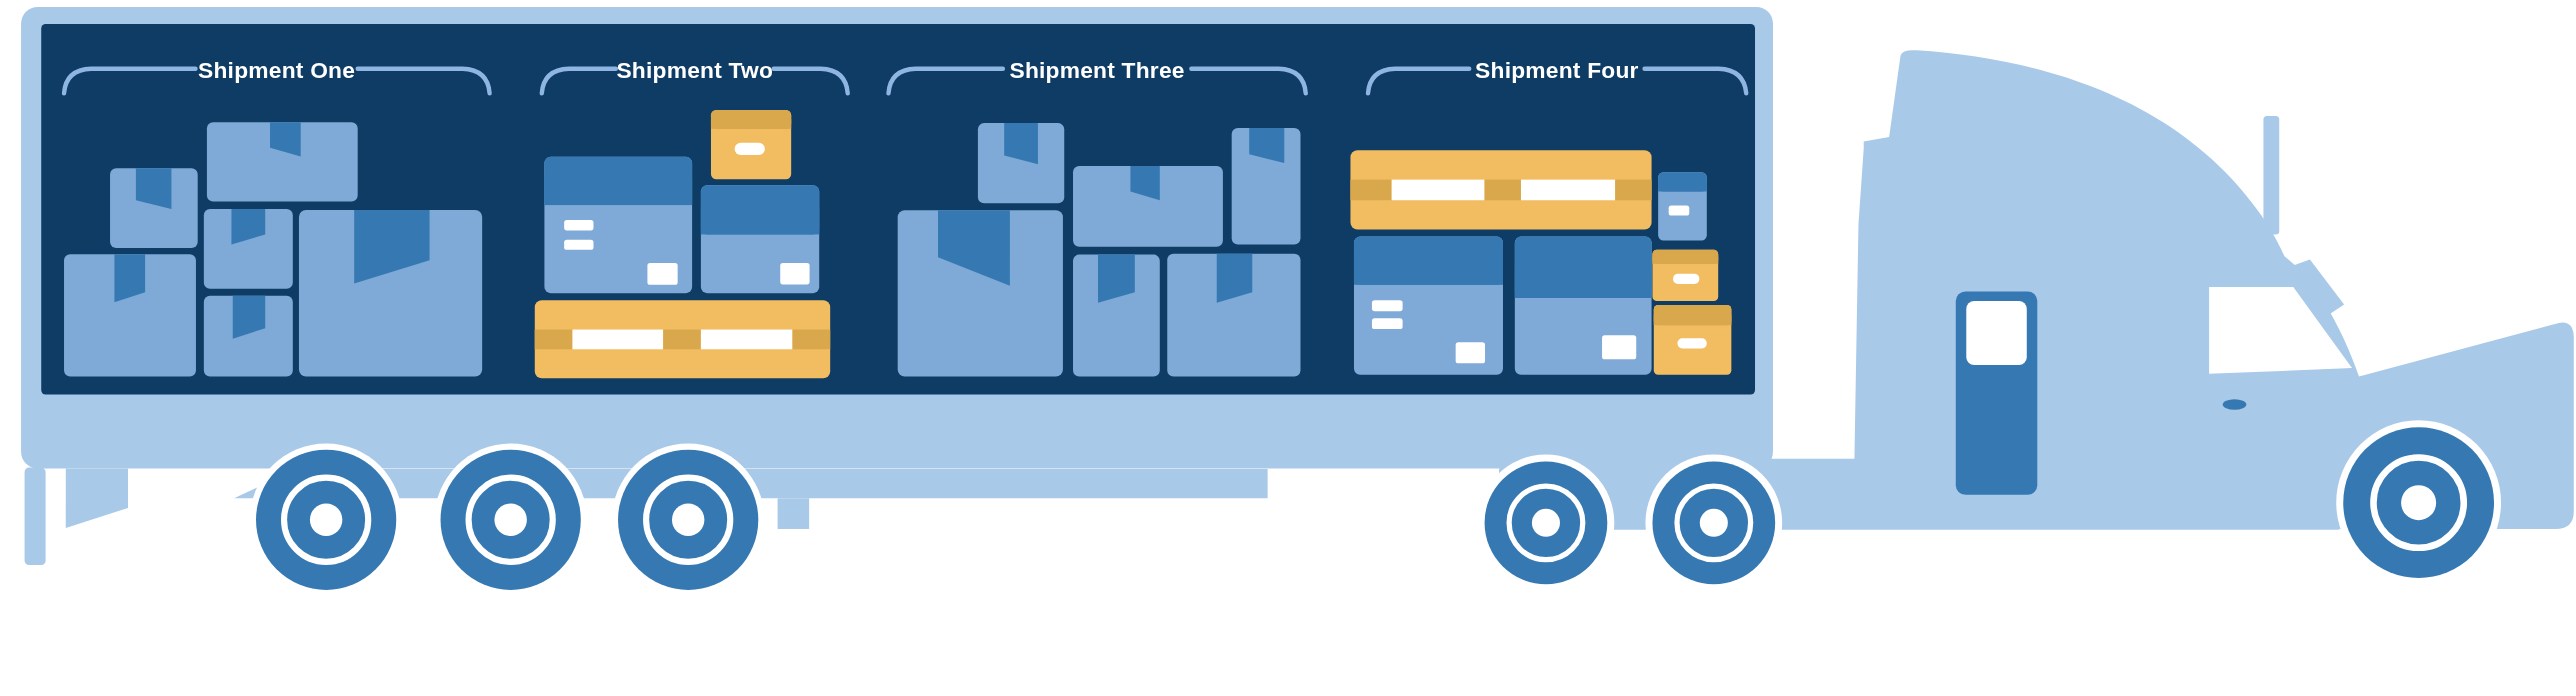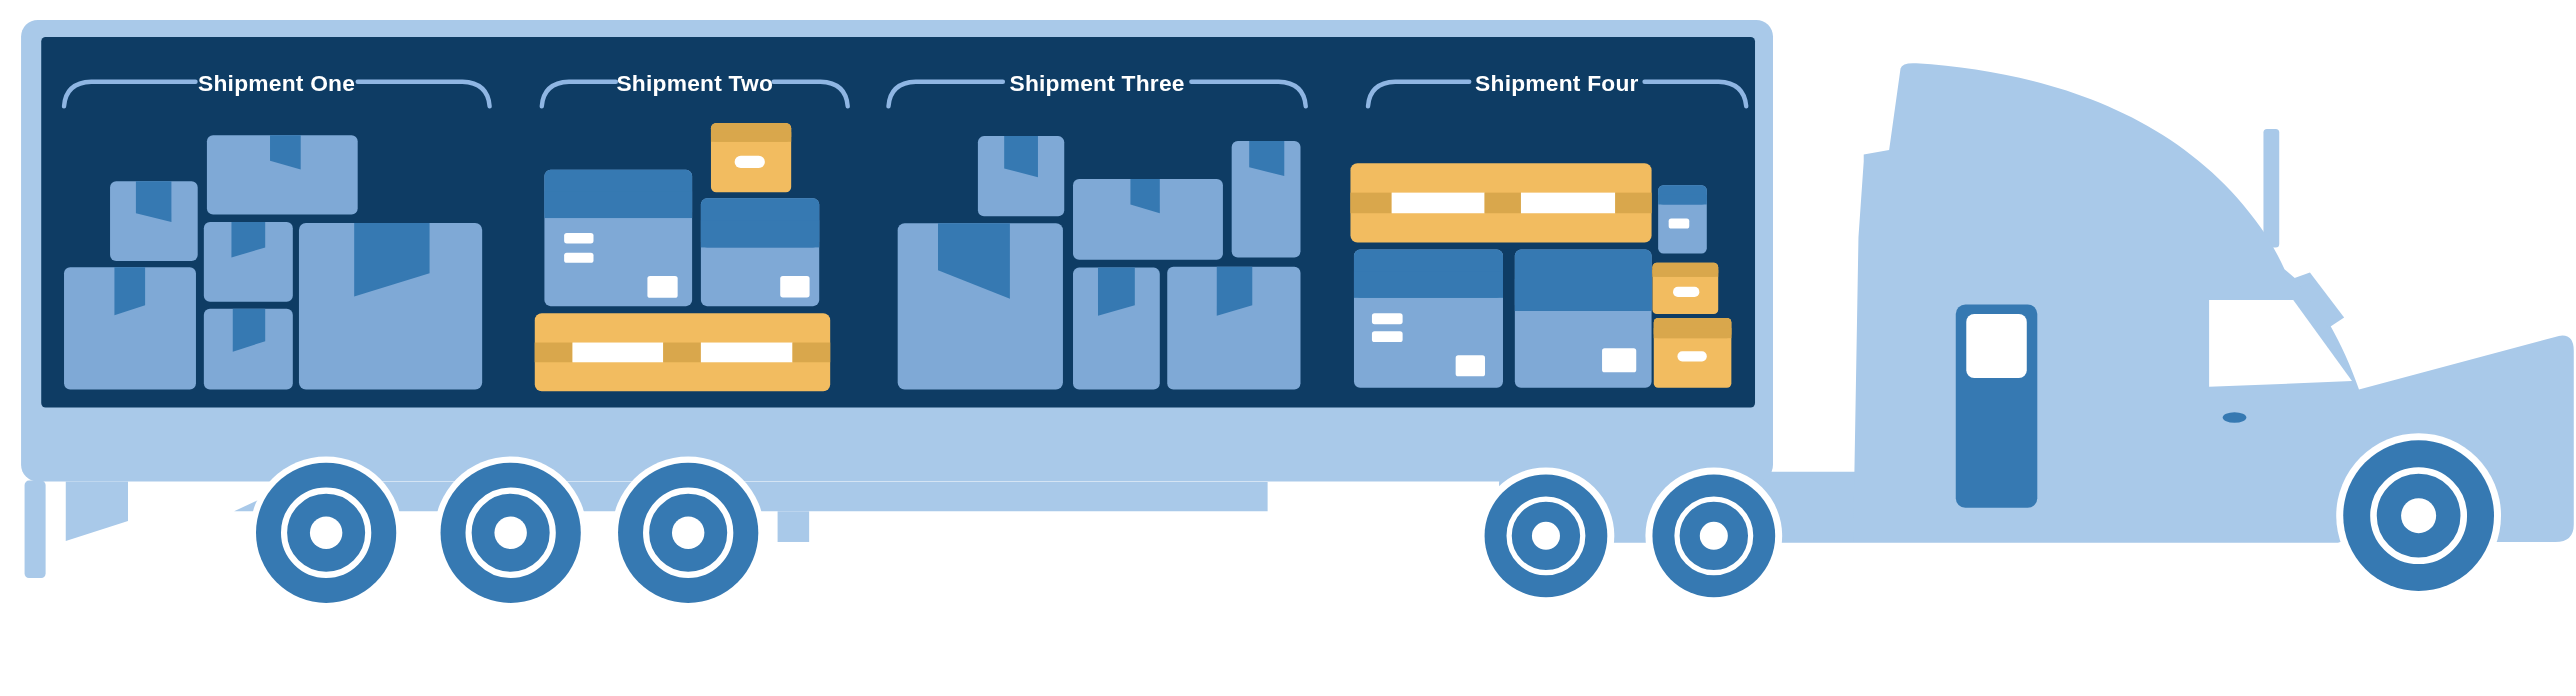--- a/index.html
+++ b/index.html
@@ -1,16 +1,16 @@
 <!DOCTYPE html>
 <html style="--page_bg: #FFFFFF; --truck_body: #A9C9E9; --trailer_interior: #0E3C64; --box_blue: #7FA9D6; --box_dark_blue: #3679B2; --pallet_yellow: #F2BC60; --pallet_yellow_dark: #D9A74C; --bracket_line: #8FB6E3; --label_text: #FFFFFF; --white: #FFFFFF;font-size:8.2px"><head>
 <meta charset="utf-8">
 <style>
   html,body{margin:0;padding:0;background:var(--page_bg,#fff);}
-  .stage{width:100%;max-width:3028px;margin:16px auto;}
+  .stage{width:100%;max-width:3028px;margin:3px auto;}
   svg{display:block;width:100%;height:auto;}
   .c-body{fill:var(--truck_body);}
   .c-navy{fill:var(--trailer_interior);}
   .c-box{fill:var(--box_blue);}
   .c-dark{fill:var(--box_dark_blue);}
   .c-yellow{fill:var(--pallet_yellow);}
   .c-ydark{fill:var(--pallet_yellow_dark);}
   .c-white{fill:var(--white);}
   .bracket{stroke:var(--bracket_line);stroke-width:10;fill:none;stroke-linecap:round;}
   .ring{fill:none;stroke:var(--white);}

